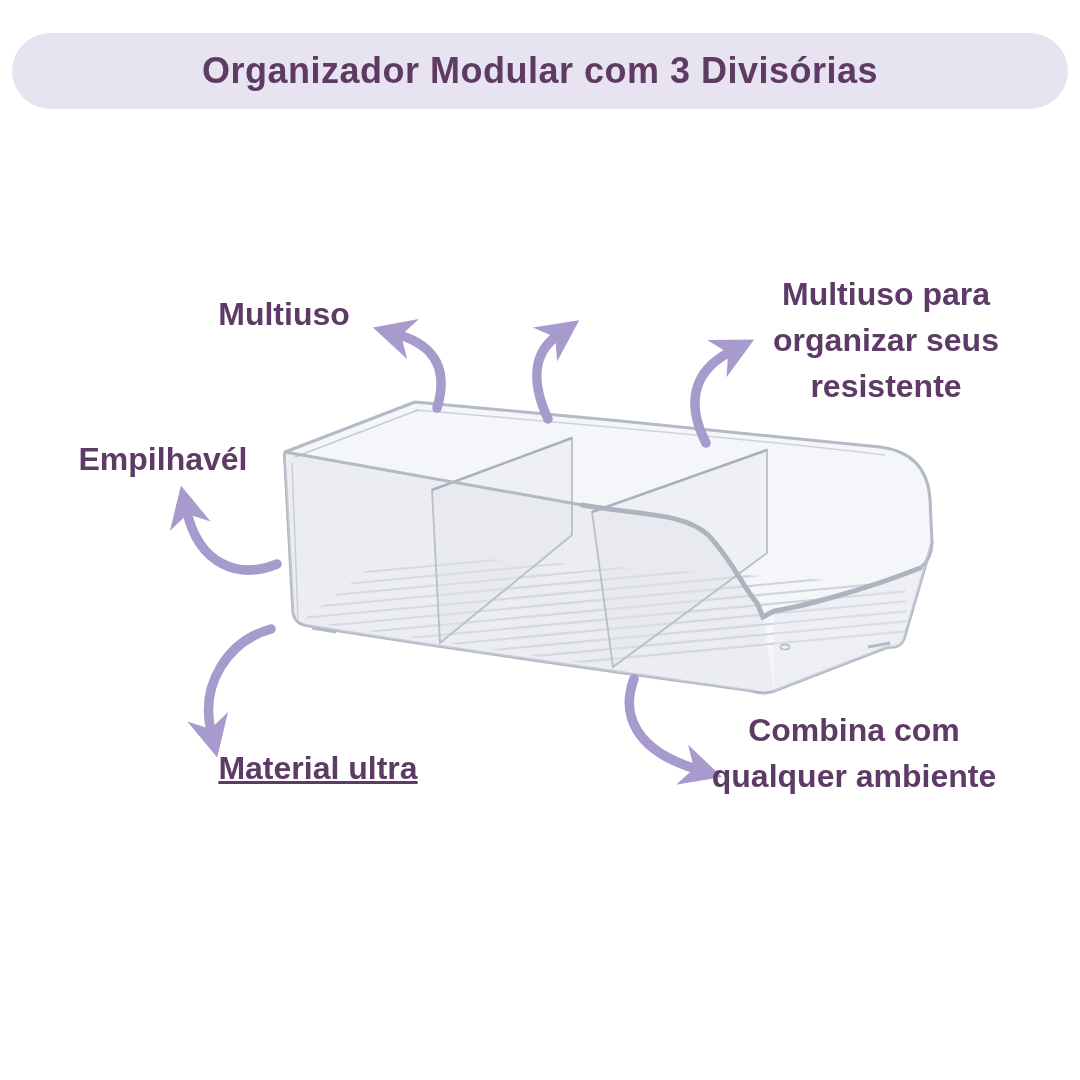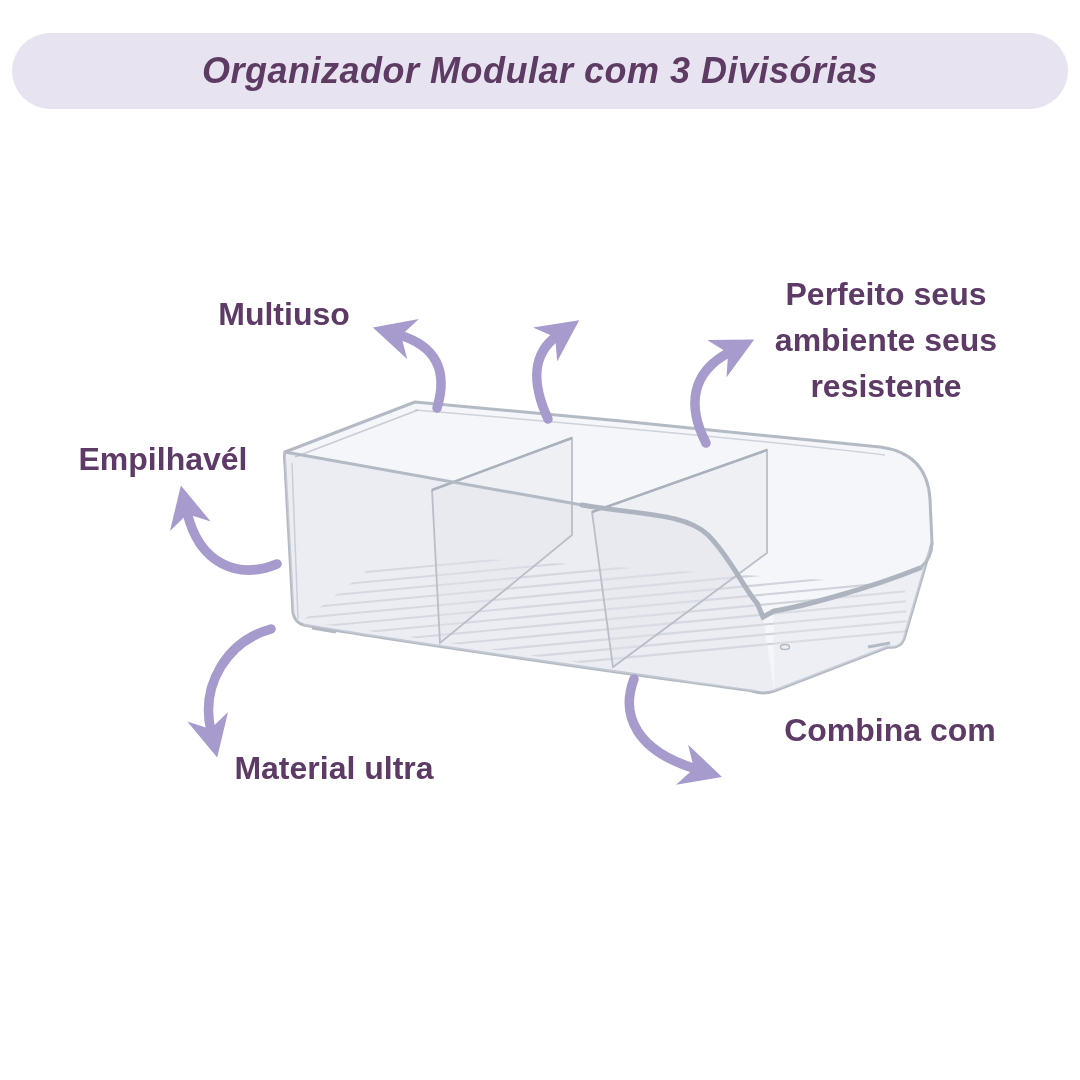--- a/index.html
+++ b/index.html
@@ -8,21 +8,21 @@
     font-family:"Liberation Sans","DejaVu Sans",sans-serif;
     position:relative;overflow:hidden;
   }
   .canvas{position:absolute;inset:0;width:1080px;height:1080px;}
   .banner{
     position:absolute;left:12px;top:33px;width:1056px;height:76px;
     background:#E8E3F1;border-radius:38px;
     display:flex;align-items:center;justify-content:center;
   }
   .banner .title{
-    font-size:36px;font-weight:700;color:#5E3B63;letter-spacing:.5px;font-style:italic;
+    font-size:36px;font-weight:700;color:#5E3B63;letter-spacing:.5px;
   }
   .callout{
     position:absolute;text-align:center;color:#5E3A66;font-weight:700;
     font-size:32px;
   }
   .callout .ln{line-height:46px;white-space:nowrap;}
   .product-svg{position:absolute;left:240px;top:385px;width:720px;height:335px;}
   .arrow-layer{position:absolute;left:0;top:0;width:1080px;height:1080px;pointer-events:none;}
 </style>
 </head>
@@ -97,30 +97,31 @@
       <path d="M 634,679 C 620,716 637,751 696,769" marker-end="url(#ah)"></path>
     </g>
   </svg>
 
   <div class="callout" style="left:134px;top:291px;width:300px;">
     <div class="ln">Multiuso</div>
   </div>
 
 
   <div class="callout" style="left:736px;top:271px;width:300px;">
-    <div class="ln">Perfeito seus</div>
-    <div class="ln">ambiente seus</div>
+    <div class="ln">Multiuso para</div>
+    <div class="ln">organizar seus</div>
     <div class="ln">resistente</div>
   </div>
 
   <div class="callout" style="left:13px;top:436px;width:300px;">
     <div class="ln">Empilhavél</div>
   </div>
 
-  <div class="callout" style="left:154px;top:745px;width:360px;">
+  <div class="callout" style="left:138px;top:745px;width:360px;text-decoration:underline;">
     <div class="ln">Material ultra</div>
   </div>
 
-  <div class="callout" style="left:720px;top:707px;width:340px;">
+  <div class="callout" style="left:684px;top:707px;width:340px;">
     <div class="ln">Combina com</div>
+    <div class="ln">qualquer ambiente</div>
   </div>
 
 </div>
 
 </body></html>

